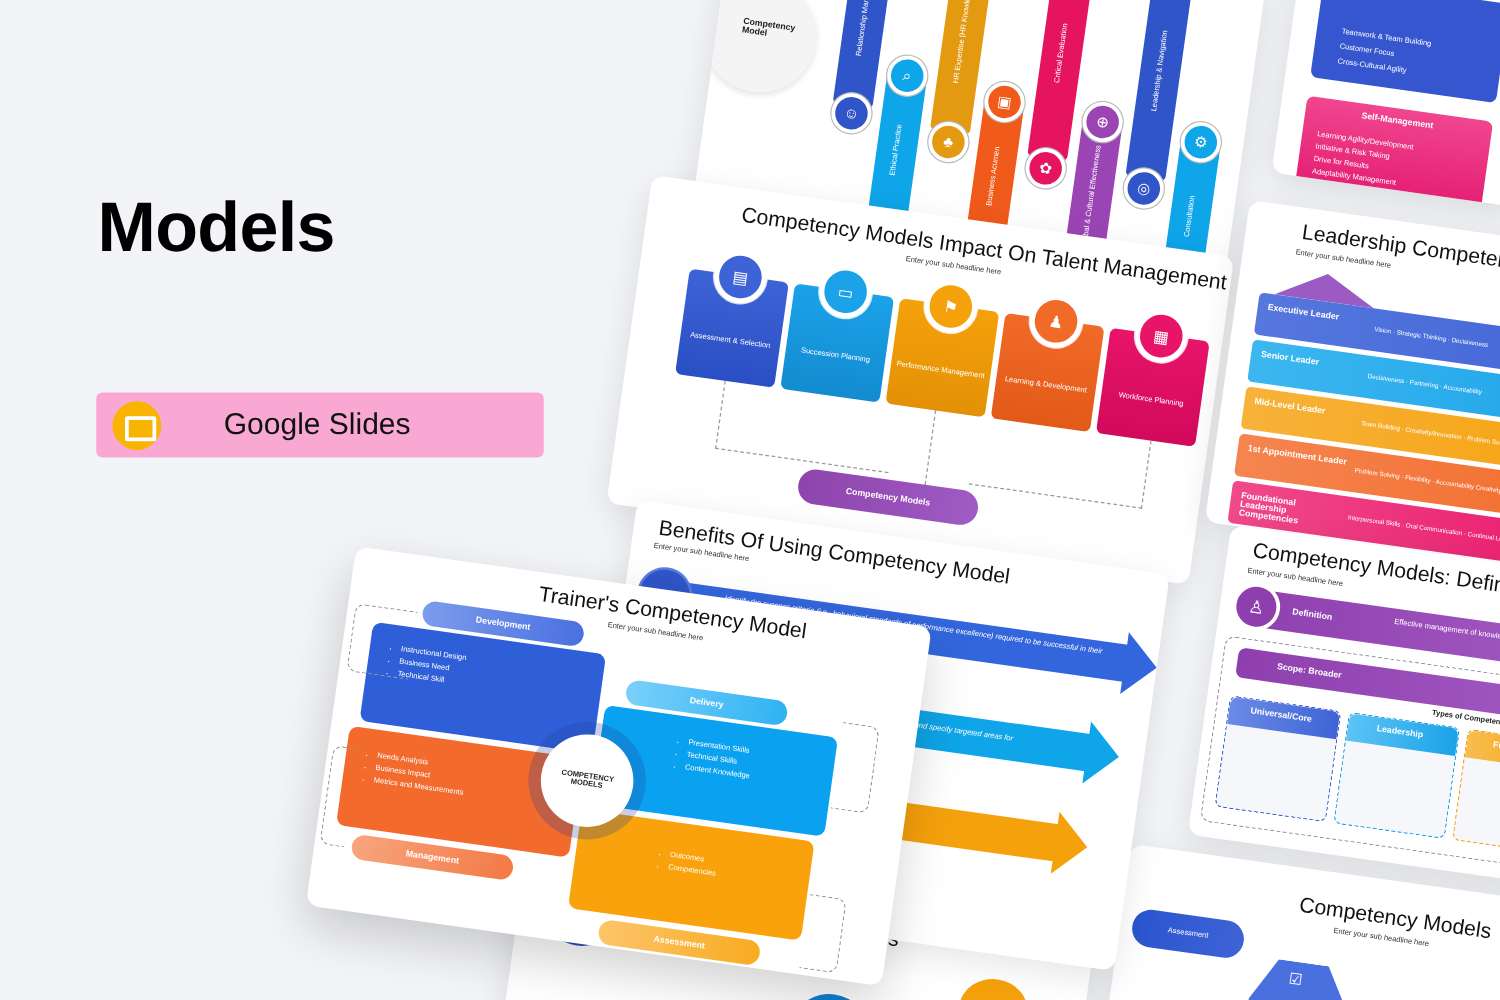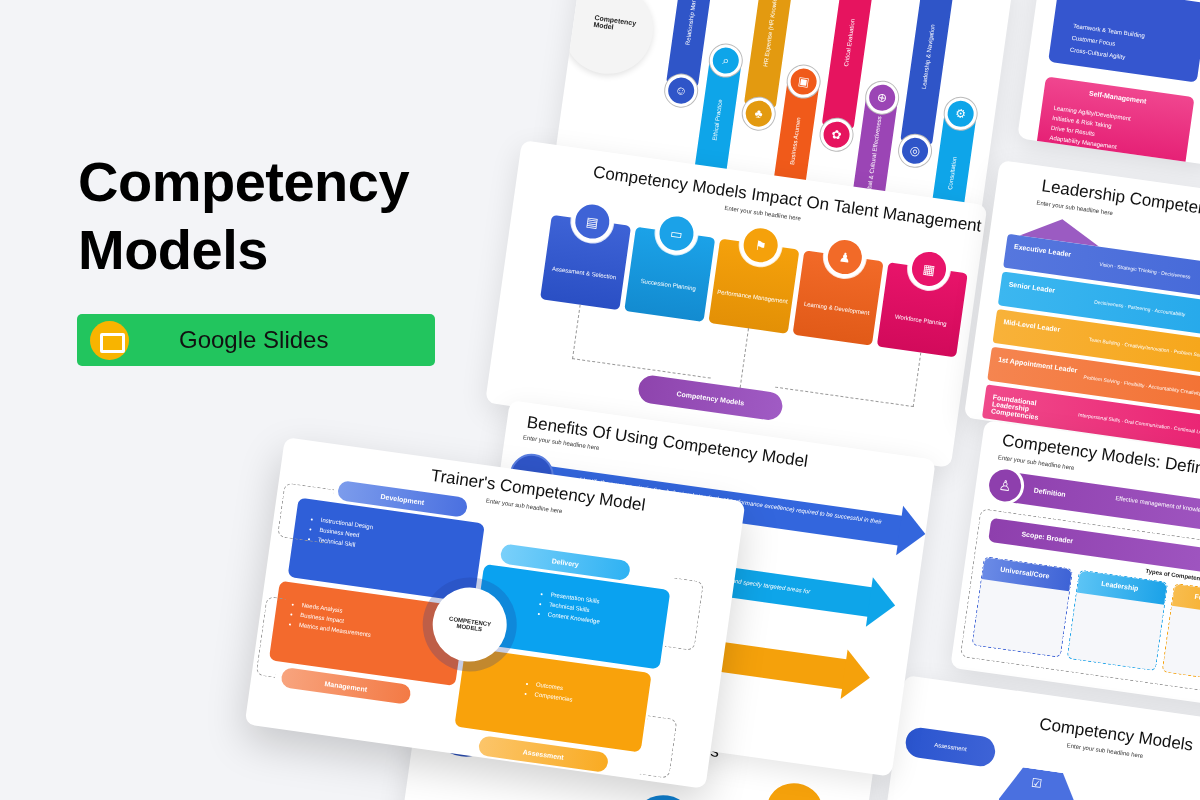--- a/index.html
+++ b/index.html
@@ -1,19 +1,19 @@
 <!DOCTYPE html>
 <html><head>
 <meta charset="utf-8">
 <style>
   * { box-sizing: border-box; margin: 0; padding: 0; }
   html, body { width: 1200px; height: 800px; overflow: hidden; }
   body { background: #f3f4f7; font-family: "Liberation Sans", sans-serif; position: relative; }
   .hero-title { position: absolute; left: 78px; top: 148px; font-size: 56px; font-weight: 700; line-height: 68px; color: #000; letter-spacing: -0.5px; }
-  .badge { position: absolute; left: 77px; top: 314px; width: 358px; height: 52px; background: #22c55e; border-radius: 5px; display: flex; align-items: center; }
+  .badge { position: absolute; left: 77px; top: 314px; width: 358px; height: 52px; background: #f9a8d4; border-radius: 5px; display: flex; align-items: center; }
   .badge .gs-icon { width: 39px; height: 39px; border-radius: 50%; background: #f8b400; margin-left: 13px; position: relative; }
   .badge .gs-icon::after { content: ""; position: absolute; left: 10px; top: 12px; width: 19px; height: 14px; border: 3px solid #fff; background: #f8b400; border-radius: 2px; }
   .badge .gs-label { margin-left: 50px; font-size: 24px; color: #111; font-weight: 400; }
 
   .stage { position: absolute; left: 0; top: 0; width: 1200px; height: 800px; overflow: hidden; }
   .slide { position: absolute; background: #fff; border-radius: 10px; box-shadow: 0 8px 28px rgba(0,0,0,0.10); overflow: hidden; transform-origin: 0 0; }
   .slide-title { position: absolute; font-size: 17px; color: #111; white-space: nowrap; }
   .slide-sub { position: absolute; font-size: 6px; color: #333; white-space: nowrap; }
   .txt { position: absolute; color: #fff; font-size: 6px; white-space: nowrap; font-weight: 700; }
   .dash { position: absolute; border: 1px dashed #999; }
@@ -292,19 +292,18 @@
       </div>
 
     <div class="dash" style="left:6px;top:45px;width:50px;height:55px;border-right:none;border-radius:8px 0 0 8px;"></div>
     <div class="dash" style="left:4px;top:160px;width:20px;height:80px;border-right:none;border-radius:8px 0 0 8px;"></div>
     <div class="dash" style="left:405px;top:85px;width:30px;height:70px;border-left:none;border-radius:0 8px 8px 0;"></div>
     <div class="dash" style="left:398px;top:225px;width:30px;height:60px;border-left:none;border-radius:0 8px 8px 0;"></div>
   </div>
 </div>
 
 <div class="hero-title">
-  <div>Competency</div>
   <div>Models</div>
 </div>
 <div class="badge">
   <span class="gs-icon"></span>
   <span class="gs-label">Google Slides</span>
 </div>
 
 </body></html>

